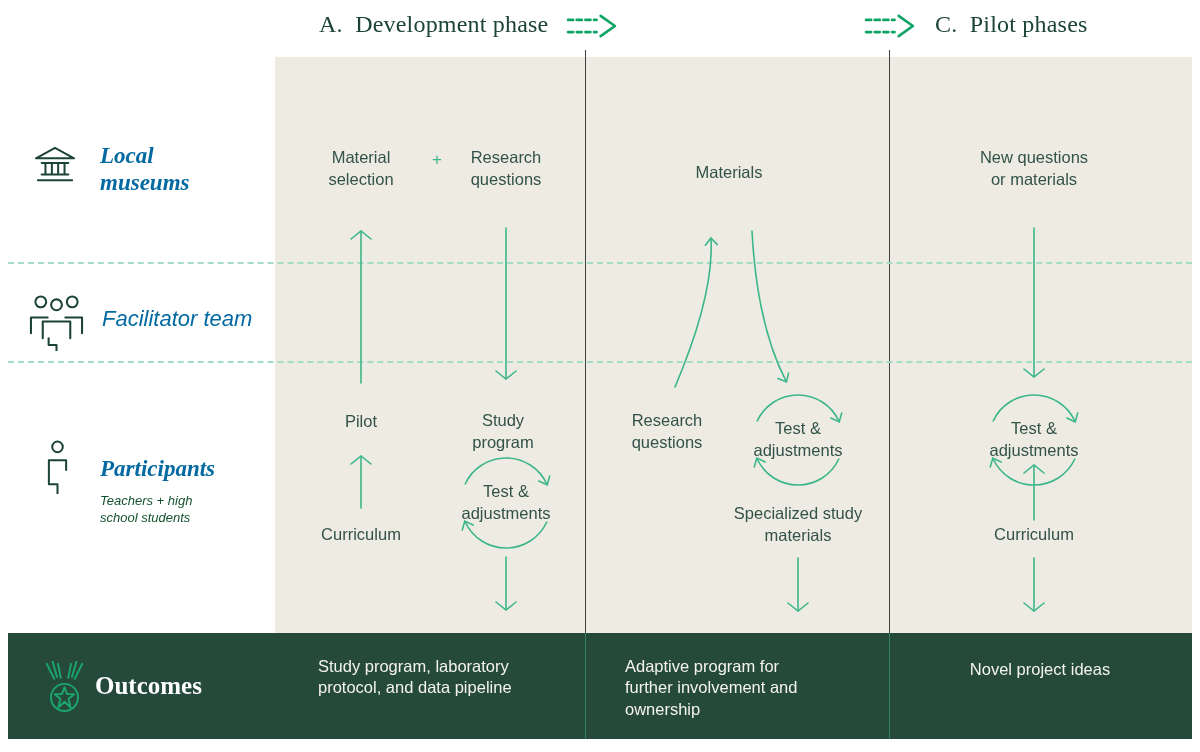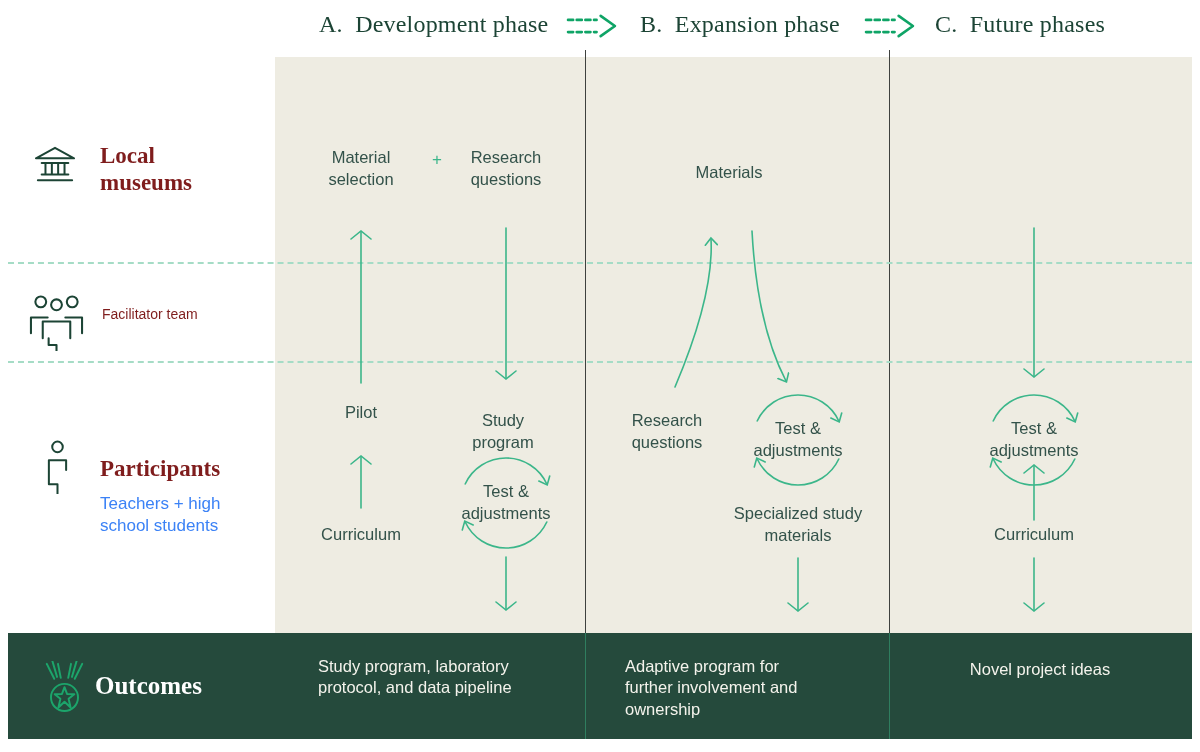--- a/index.html
+++ b/index.html
@@ -12,25 +12,25 @@
   .dash-line { position:absolute; left:8px; width:1184px; height:0; border-top:2px dashed #a5dcc6; }
   .band { position:absolute; left:8px; top:633px; width:1184px; height:106px; background:#254a3c; }
   .band-divider { position:absolute; top:633px; height:106px; width:1.5px; background:#2f7e5f; }
 
   .phase {
     position:absolute; top:11px; font-family:"Liberation Serif", serif;
     font-size:24px; color:#1c4435; white-space:pre; letter-spacing:0.2px;
   }
   .rowlabel {
     position:absolute; font-family:"Liberation Serif", serif; font-weight:bold;
-    font-size:23px; color:#7f1d1d; line-height:1.18; white-space:pre-line;
+    font-size:23px; color:#0369a1; line-height:1.18; white-space:pre-line;font-style:italic;
   }
-  .rowlabel.small { font-family:"Liberation Sans", sans-serif; font-weight:normal; font-size:14px; }
+  .rowlabel.small { font-family:"Liberation Sans", sans-serif; font-weight:normal; font-size:22px; }
   .sublabel {
-    position:absolute; font-size:17px; color:#3b82f6; line-height:1.3; white-space:pre-line;
+    position:absolute; font-size:13px; color:#14532d; line-height:1.3; white-space:pre-line;font-style:italic;
   }
   .node {
     position:absolute; font-size:16.5px; color:#33524a; line-height:1.32;
     white-space:pre-line; text-align:center; transform:translateX(-50%);
   }
   .plus { position:absolute; font-size:17px; color:#3bb68a; transform:translateX(-50%); }
   .outcome {
     position:absolute; font-size:16.5px; color:#f4f3ec; line-height:1.3; white-space:pre-line;
   }
   .outcome.center { transform:translateX(-50%); text-align:left; }
@@ -61,27 +61,26 @@
   <div class="band"></div>
   <div class="band-divider" style="left:584.5px"></div>
   <div class="band-divider" style="left:888.5px"></div>
 
   <div class="phase" style="left:319px">A.  Development phase</div>
   <svg class="icon phase-arrow" style="left:566px; top:13px" width="53" height="26" viewBox="0 0 52 24">
     <path d="M2 6 H30" stroke-dasharray="5 3.5"></path>
     <path d="M2 18 H30" stroke-dasharray="5 3.5"></path>
     <path d="M34 2 L48 12 L34 22"></path>
   </svg>
-  <div class="phase" style="left:640px">B.  Expansion phase</div>
   <svg class="icon phase-arrow" style="left:864px; top:13px" width="53" height="26" viewBox="0 0 52 24">
     <path d="M2 6 H30" stroke-dasharray="5 3.5"></path>
     <path d="M2 18 H30" stroke-dasharray="5 3.5"></path>
     <path d="M34 2 L48 12 L34 22"></path>
   </svg>
-  <div class="phase" style="left:935px">C.  Future phases</div>
+  <div class="phase" style="left:935px">C.  Pilot phases</div>
 
   <svg class="icon" style="left:32px; top:145px" width="46" height="40" viewBox="0 0 48 42">
     <path d="M4 14 L24 3 L44 14 Z"></path>
     <path d="M10 19 H38"></path>
     <path d="M14 19.5 V30.5"></path>
       <path d="M20.7 19.5 V30.5"></path>
       <path d="M27.3 19.5 V30.5"></path>
       <path d="M34 19.5 V30.5"></path>
     <path d="M10 31 H38"></path>
     <path d="M6 37 H42"></path>
@@ -148,35 +147,37 @@
     <path d="M1074.8 459 A45 45 0 0 1 993.2 459" marker-end="url(#ahSmall)"></path>
     <path d="M1034 520 L1034 466" marker-end="url(#ahBig)"></path>
     <path d="M1034 558 L1034 610" marker-end="url(#ahBig)"></path>
   </svg>
 
   <div class="node" style="left:361px; top:147px">Material
 selection</div>
   <div class="plus" style="left:437px; top:150px">+</div>
   <div class="node" style="left:506px; top:147px">Research
 questions</div>
-  <div class="node" style="left:361px; top:402px">Pilot</div>
+  <div class="node" style="left:361px; top:411px">Pilot</div>
   <div class="node" style="left:503px; top:410px">Study
 program</div>
   <div class="node" style="left:506px; top:481px">Test &amp;
 adjustments</div>
   <div class="node" style="left:361px; top:524px">Curriculum</div>
 
   <div class="node" style="left:729px; top:162px">Materials</div>
   <div class="node" style="left:667px; top:410px">Research
 questions</div>
   <div class="node" style="left:798px; top:418px">Test &amp;
 adjustments</div>
   <div class="node" style="left:798px; top:503px">Specialized study
 materials</div>
 
+  <div class="node" style="left:1034px; top:147px">New questions
+or materials</div>
   <div class="node" style="left:1034px; top:418px">Test &amp;
 adjustments</div>
   <div class="node" style="left:1034px; top:524px">Curriculum</div>
 
   <div class="outcome" style="left:318px; top:656px">Study program, laboratory
 protocol, and data pipeline</div>
   <div class="outcome" style="left:625px; top:656px">Adaptive program for
 further involvement and
 ownership</div>
   <div class="outcome center" style="left:1040px; top:659px">Novel project ideas</div>

